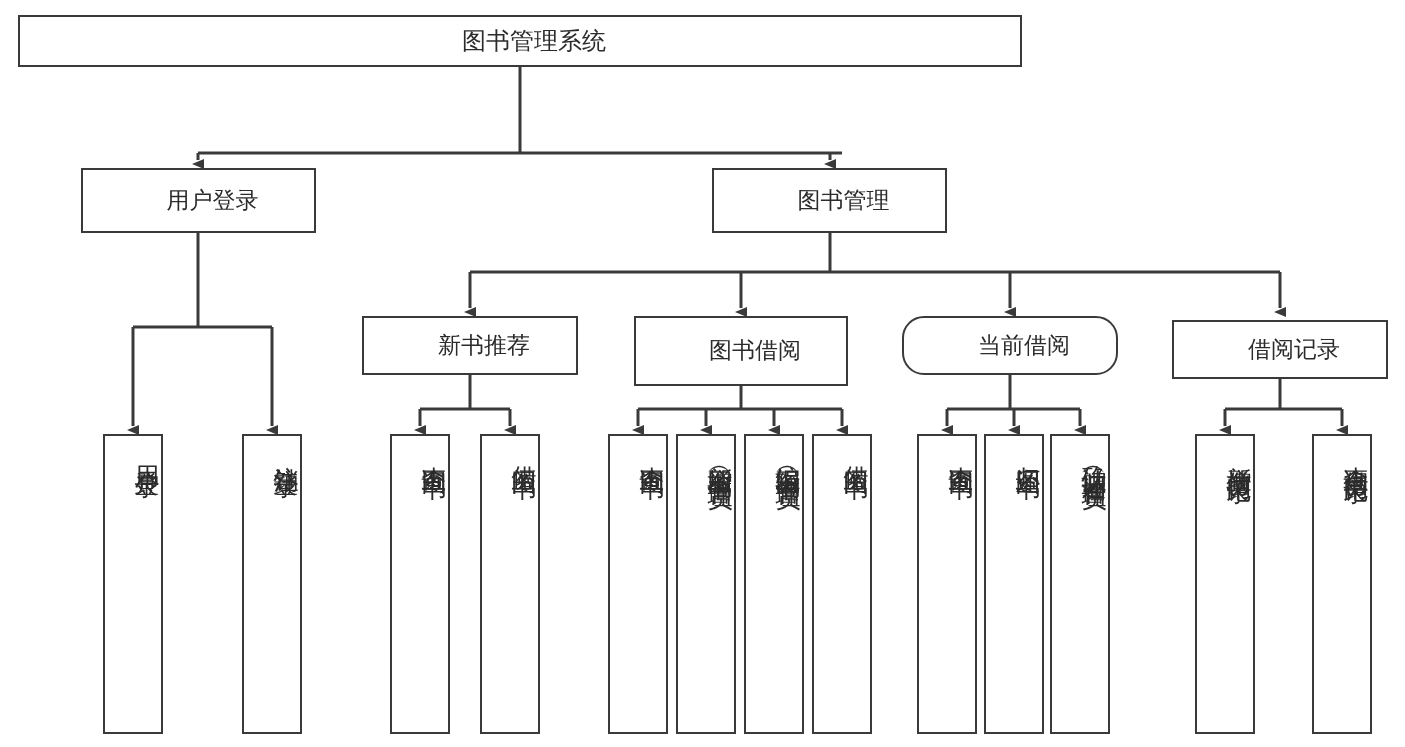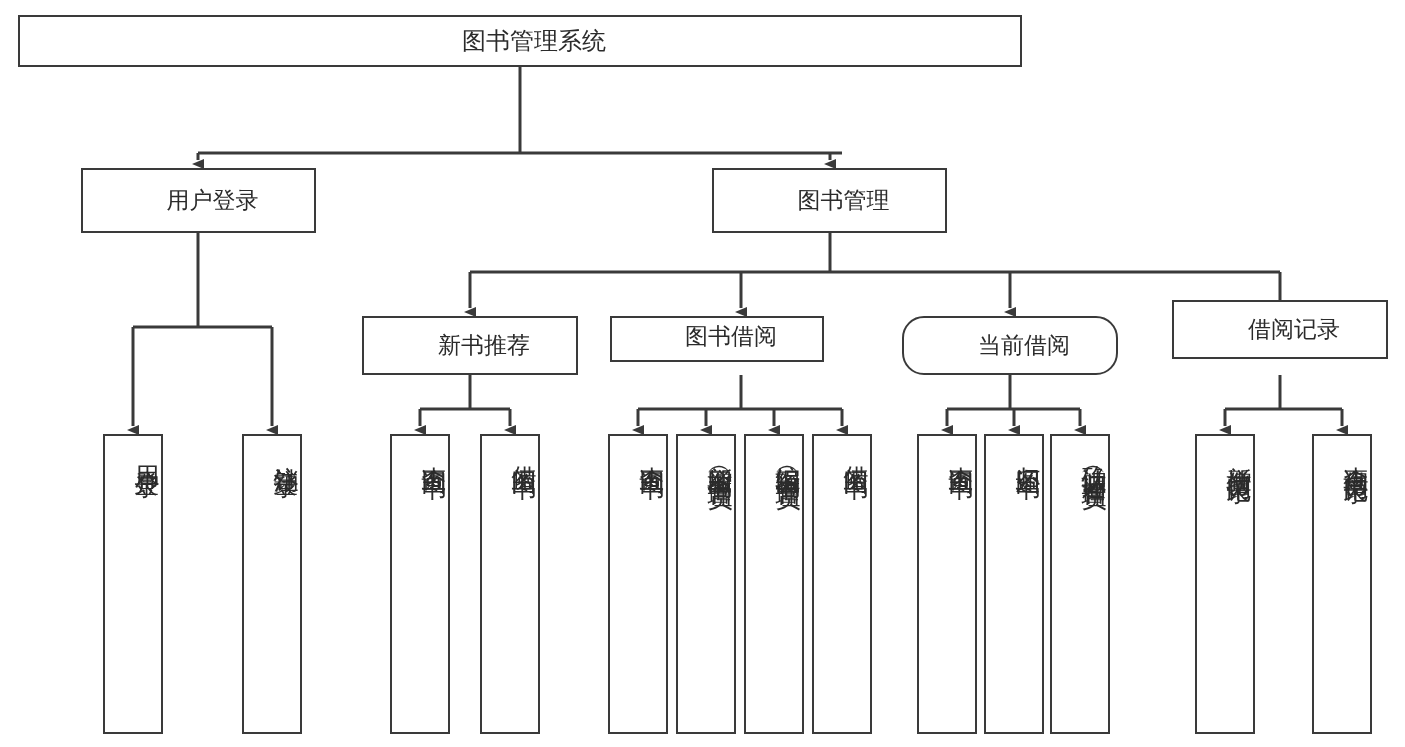--- a/index.html
+++ b/index.html
@@ -139,27 +139,27 @@
   <div class="node horiz" style="left:81px; top:168px; width:235px; height:65px;">
     <span class="node-label">用户登录</span>
   </div>
   <div class="node horiz" style="left:712px; top:168px; width:235px; height:65px;">
     <span class="node-label">图书管理</span>
   </div>
 
   <div class="node horiz" style="left:362px; top:316px; width:216px; height:59px;">
     <span class="node-label">新书推荐</span>
   </div>
-  <div class="node horiz" style="left:610px; top:316px; width:214px; height:46px;font-family:Liberation Mono, monospace;">
+  <div class="node horiz" style="left:634px; top:316px; width:214px; height:70px;">
     <span class="node-label">图书借阅</span>
   </div>
   <div class="node horiz" style="left:902px; top:316px; width:216px; height:59px;border-radius:22px;">
     <span class="node-label">当前借阅</span>
   </div>
-  <div class="node horiz" style="left:1172px; top:300px; width:216px; height:59px;">
+  <div class="node horiz" style="left:1172px; top:320px; width:216px; height:59px;">
     <span class="node-label">借阅记录</span>
   </div>
 
   <div class="node vert" style="left:103px; top:434px; width:60px; height:300px;">
     <span class="node-label">用户登录</span>
   </div>
   <div class="node vert" style="left:242px; top:434px; width:60px; height:300px;">
     <span class="node-label">注销登录</span>
   </div>
 

